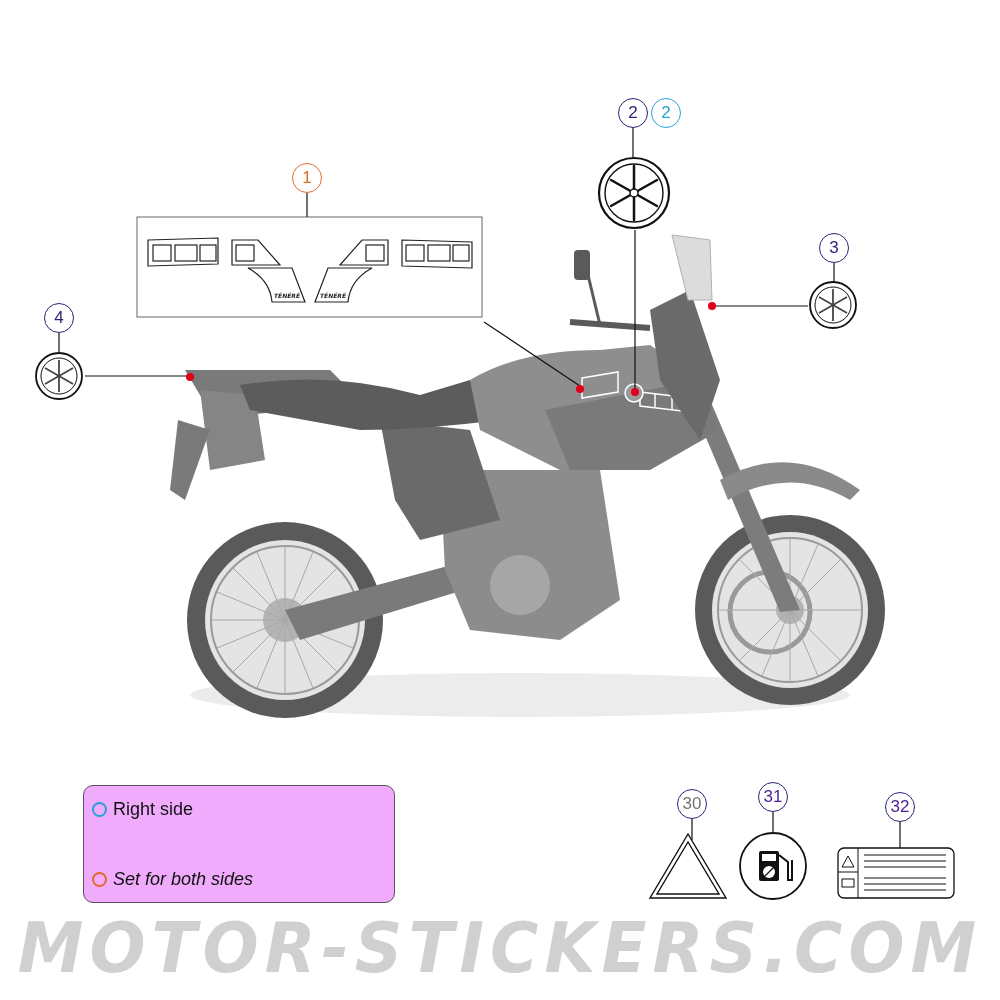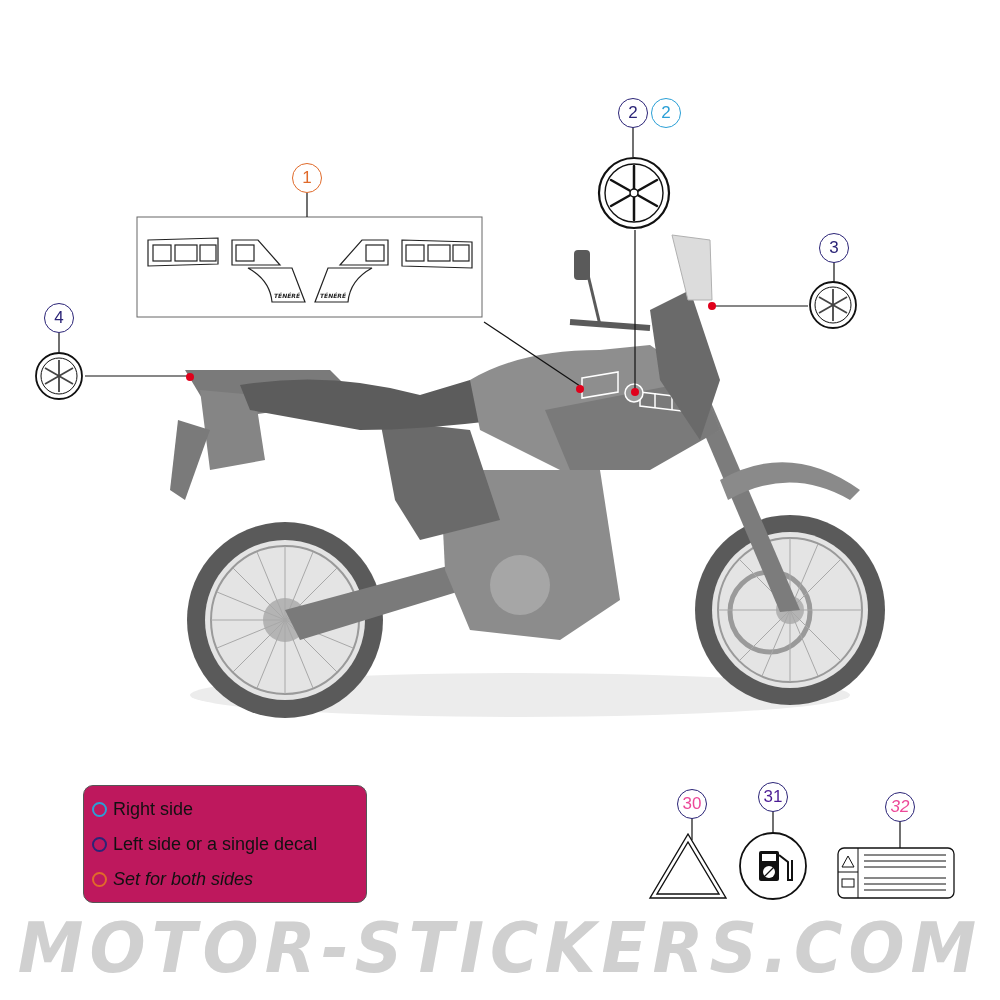--- a/index.html
+++ b/index.html
@@ -1,18 +1,18 @@
 <!DOCTYPE html>
 <html><head>
 <meta charset="utf-8">
 <style>
   html, body { margin:0; padding:0; background:#ffffff; }
   body { width:1000px; height:1000px; position:relative; overflow:hidden; font-family:"Liberation Sans", sans-serif; }
   .callout { position:absolute; width:30px; height:30px; border-radius:50%; border:1.5px solid; box-sizing:border-box; background:#fff; display:flex; align-items:center; justify-content:center; font-size:17px; font-family:"Liberation Sans", sans-serif; }
-  .legend-box { position:absolute; left:83px; top:785px; width:284px; height:118px; border:1.5px solid #555; border-radius:10px; box-sizing:border-box; background:#be185d; }
+  .legend-box { position:absolute; left:83px; top:785px; width:312px; height:118px; border:1.5px solid #555; border-radius:10px; box-sizing:border-box; background:#f0abfc; }
   .legend-row { position:absolute; left:8px; display:flex; align-items:center; font-size:18px; color:#111; }
   .legend-ring { width:15px; height:15px; border-radius:50%; border:2px solid; box-sizing:border-box; margin-right:6px; }
   .watermark { position:absolute; left:0; top:910px; width:1000px; text-align:center; font-family:"DejaVu Sans", sans-serif; font-weight:bold; font-style:italic; font-size:66px; letter-spacing:6px; color:#d0d0d0; transform:scaleY(1.05); }
   svg { position:absolute; left:0; top:0; }
 </style>
 </head>
 <body>
 
 <svg width="1000" height="1000" viewBox="0 0 1000 1000">
 
@@ -200,38 +200,34 @@
   </div>
 <div class="callout" style="left:651px;top:98px;border-color:#2a9fd6;color:#2a9fd6;">
     <span>2</span>
   </div>
 <div class="callout" style="left:819px;top:233px;border-color:#2b2477;color:#2b2477;">
     <span>3</span>
   </div>
 <div class="callout" style="left:44px;top:303px;border-color:#2b2477;color:#2b2477;">
     <span>4</span>
   </div>
-<div class="callout" style="left:677px;top:789px;border-color:#2b2477;color:#ec4899;">
+<div class="callout" style="left:677px;top:789px;border-color:#2b2477;color:#737373;">
     <span>30</span>
   </div>
 <div class="callout" style="left:758px;top:782px;border-color:#2b2477;color:#4c1d95;">
     <span>31</span>
   </div>
-<div class="callout" style="left:885px;top:792px;border-color:#2b2477;color:#ec4899;font-style:italic;">
+<div class="callout" style="left:885px;top:792px;border-color:#2b2477;color:#4c1d95;">
     <span>32</span>
   </div>
 
 <div class="legend-box">
   <div class="legend-row" style="top:13px;">
     <span class="legend-ring" style="border-color:#2a9fd6;"></span>
     <span>Right side</span>
   </div>
-  <div class="legend-row" style="top:48px;">
-    <span class="legend-ring" style="border-color:#2b2477;"></span>
-    <span>Left side or a single decal</span>
-  </div>
   <div class="legend-row" style="top:83px;font-style:italic;">
     <span class="legend-ring" style="border-color:#e06a2a;"></span>
     <span>Set for both sides</span>
   </div>
 </div>
 
 <div class="watermark">MOTOR-STICKERS.COM</div>
 
 </body></html>

